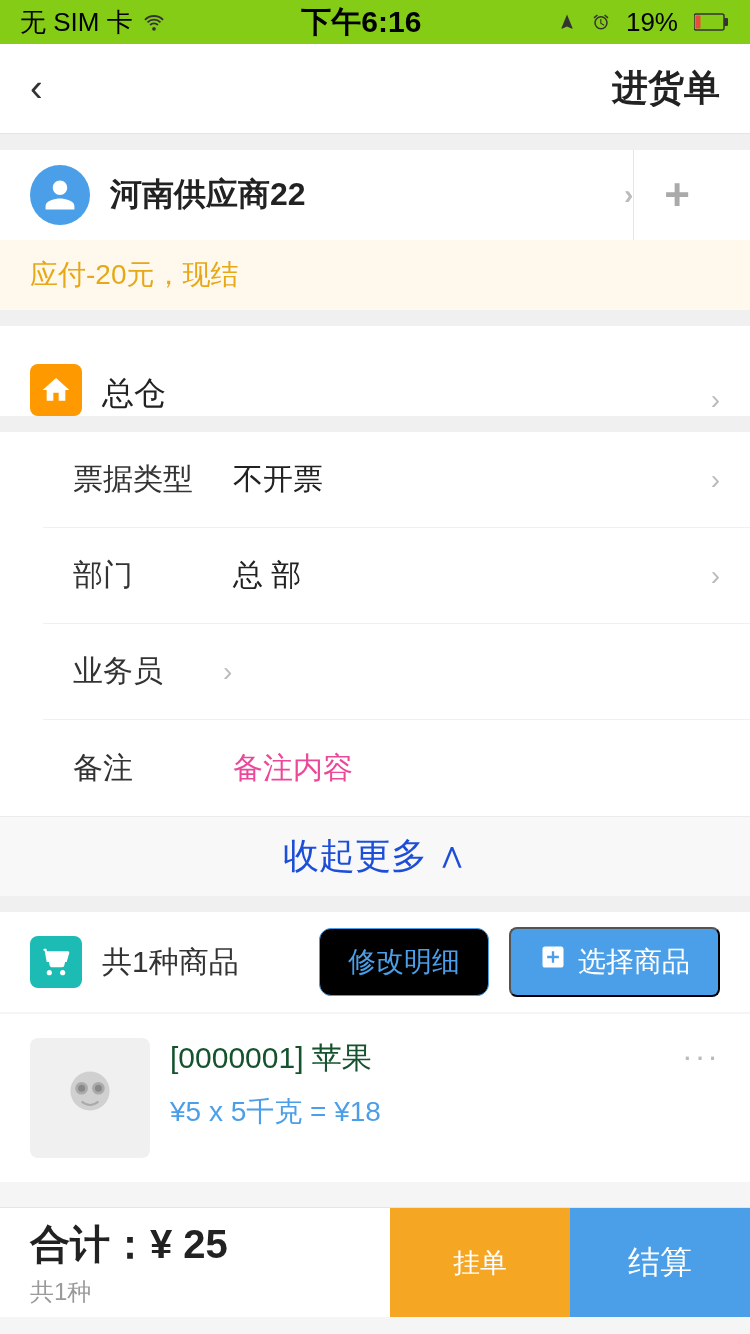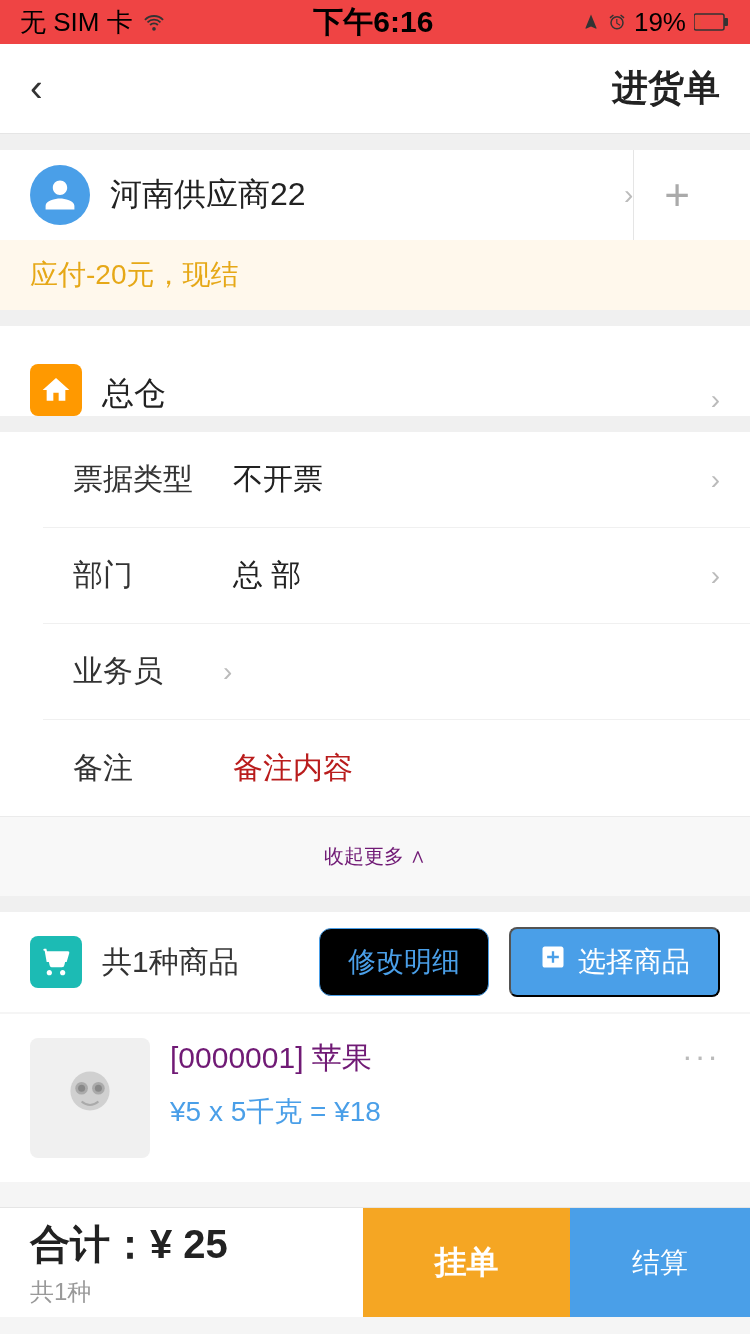--- a/index.html
+++ b/index.html
@@ -8,21 +8,21 @@
       font-family: -apple-system, "PingFang SC", "Helvetica Neue", sans-serif;
       background: #f5f5f5;
       width: 750px;
       min-height: 1334px;
       overflow-x: hidden;
       font-size: 32px;
     }
 
     
     .status-bar {
-      background: #ef4444;
+      background: #84cc16;
       height: 44px;
       display: flex;
       align-items: center;
       justify-content: space-between;
       padding: 0 20px;
       font-size: 28px;
       font-weight: 500;
     }
     .status-left {
       display: flex;
@@ -30,21 +30,21 @@
       gap: 10px;
       font-size: 26px;
     }
     .status-center {
       font-size: 30px;
       font-weight: 600;
     }
     .status-right {
       display: flex;
       align-items: center;
-      gap: 8px;
+      gap: 16px;
       font-size: 26px;
     }
 
     
     .nav-bar {
       background: #fff;
       height: 90px;
       display: flex;
       align-items: center;
       justify-content: space-between;
@@ -71,20 +71,21 @@
       height: 16px;
       background: #f0f0f0;
     }
 
     
     .supplier-section {
       background: #fff;
       padding: 0 30px;
       display: flex;
       align-items: center;
+      font-weight: bold;
     }
     .supplier-row {
       flex: 1;
       display: flex;
       align-items: center;
       height: 90px;
       border-right: 1px solid #e5e5e5;
     }
     .supplier-avatar {
       width: 60px;
@@ -177,32 +178,32 @@
       color: #333;
       flex-shrink: 0;
     }
     .form-value {
       flex: 1;
       font-size: 30px;
       color: #222;
       margin-left: 20px;
     }
     .form-value.placeholder {
-      color: #b91c1c;
+      color: #ec4899;
     }
 
     
     .collapse-bar {
       background: #f8f8f8;
       height: 80px;
       display: flex;
       align-items: center;
       justify-content: center;
-      font-size: 20px;
-      color: #701a75;
+      font-size: 36px;
+      color: #1d4ed8;
       border-top: 1px solid #ebebeb;
     }
 
     
     .product-header {
       background: #fff;
       display: flex;
       align-items: center;
       padding: 0 30px;
       height: 100px;
@@ -269,21 +270,21 @@
     .product-thumb svg {
       width: 70px;
       height: 70px;
       fill: #ccc;
     }
     .product-info {
       flex: 1;
     }
     .product-name {
       font-size: 30px;
-      color: #701a75;
+      color: #14532d;
       margin-bottom: 14px;
     }
     .product-price {
       font-size: 28px;
       color: #444;
     }
     .product-price span {
       color: #4a9fe8;
     }
     .product-more {
@@ -318,34 +319,33 @@
     .total-main span {
       font-size: 40px;
       font-weight: 600;
     }
     .total-sub {
       font-size: 24px;
       color: #999;
       margin-top: 4px;
     }
     .btn-pending {
-      width: 207px;
+      width: 180px;
       background: #f5a623;
       color: #fff;
-      font-size: 32px;
-      display: flex;
-      align-items: center;
-      justify-content: center;
-      font-weight: bold;
+      font-size: 27px;
+      display: flex;
+      align-items: center;
+      justify-content: center;
     }
     .btn-checkout {
       width: 180px;
       background: #4a9fe8;
       color: #fff;
-      font-size: 28px;
+      font-size: 32px;
       display: flex;
       align-items: center;
       justify-content: center;
     }
 
     
     .bottom-spacer {
       height: 120px;
     }
   </style>

